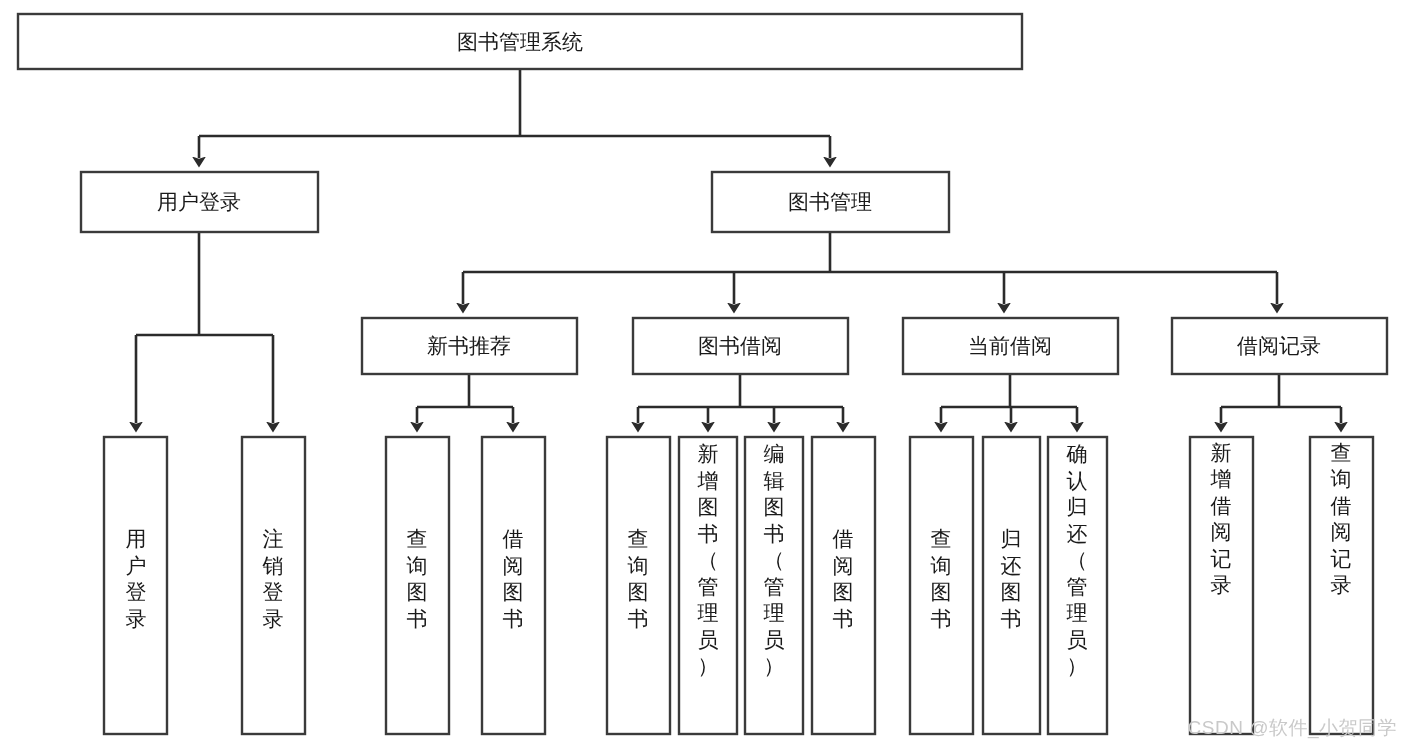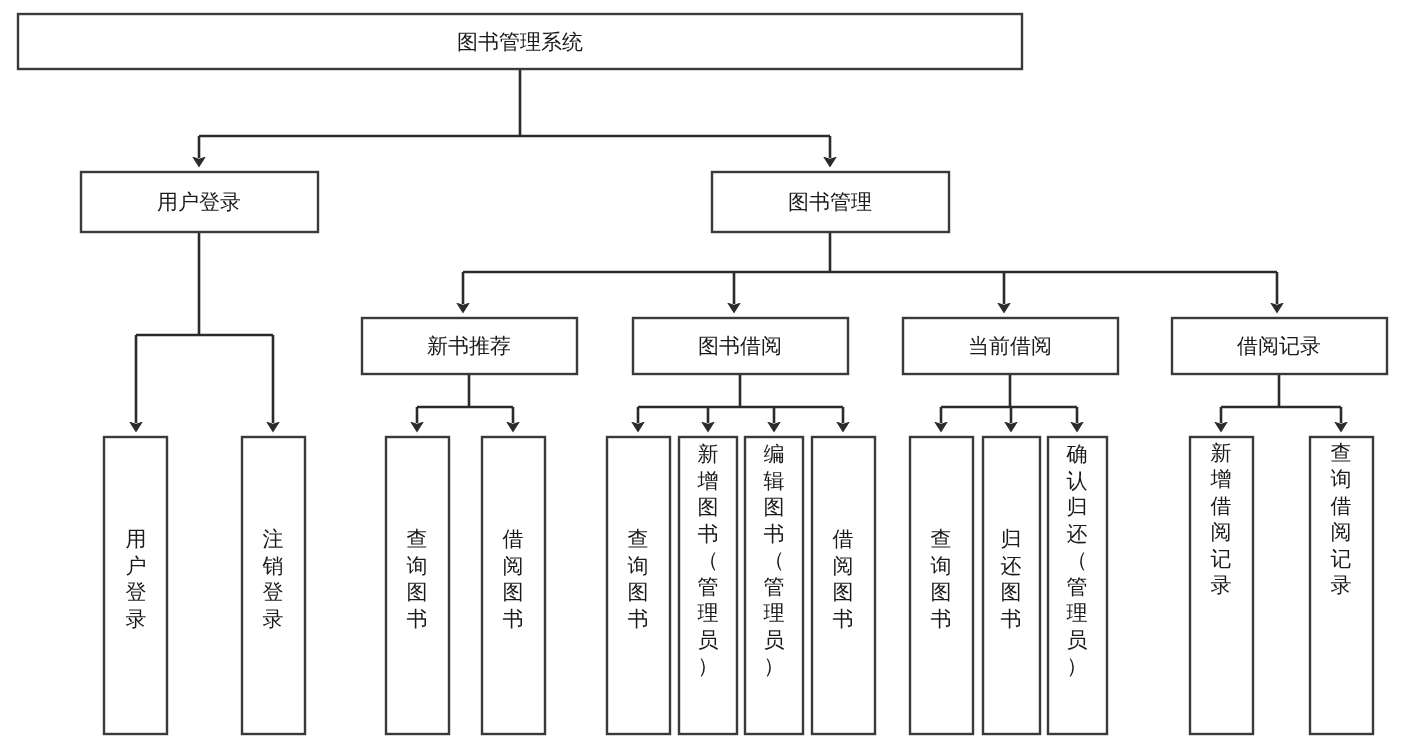--- a/index.html
+++ b/index.html
@@ -212,13 +212,14 @@
     <g>
       <rect class="node-box" x="1190" y="437" width="63" height="297"></rect>
       <text class="node-label vertical-label" x="1221" y="453.75"><tspan x="1221" y="453.75">新</tspan><tspan x="1221" y="480.25">增</tspan><tspan x="1221" y="506.75">借</tspan><tspan x="1221" y="533.25">阅</tspan><tspan x="1221" y="559.75">记</tspan><tspan x="1221" y="586.25">录</tspan></text>
     </g>
     <g>
       <rect class="node-box" x="1310" y="437" width="63" height="297"></rect>
       <text class="node-label vertical-label" x="1341" y="453.75"><tspan x="1341" y="453.75">查</tspan><tspan x="1341" y="480.25">询</tspan><tspan x="1341" y="506.75">借</tspan><tspan x="1341" y="533.25">阅</tspan><tspan x="1341" y="559.75">记</tspan><tspan x="1341" y="586.25">录</tspan></text>
     </g>
   </svg>
 
+  <div class="watermark-text">CSDN @软件_小贺同学</div>
 </div>
 
 </body></html>

